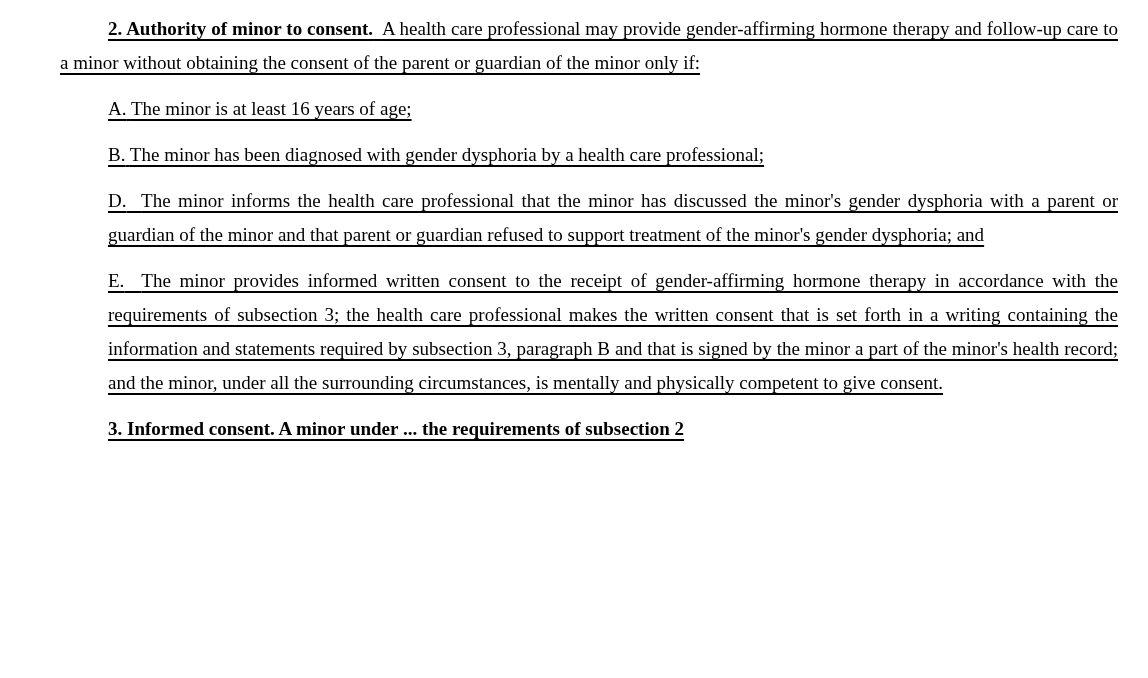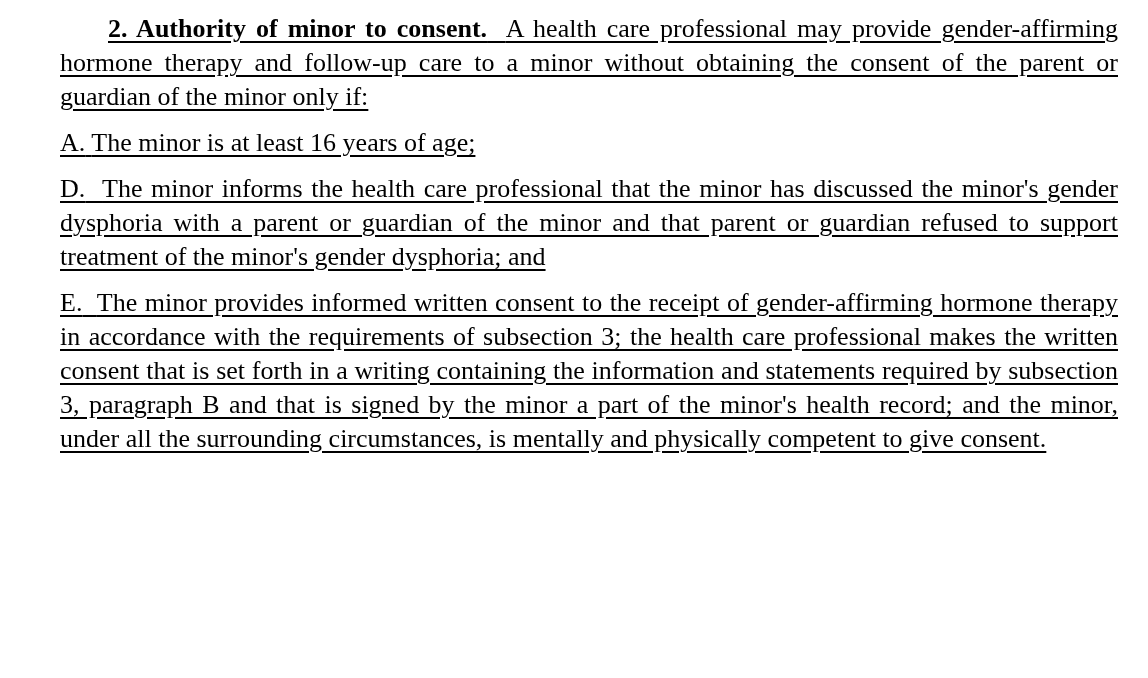--- a/index.html
+++ b/index.html
@@ -3,37 +3,39 @@
 <meta charset="utf-8">
 <style>
   html, body { margin: 0; padding: 0; background: #ffffff; }
   body {
     width: 1148px; height: 678px; overflow: hidden; position: relative;
     font-family: "Liberation Serif", "DejaVu Serif", serif;
     color: #000;
   }
   .page { position: absolute; left: 60px; top: 12px; width: 1058px; }
   .para {
-    font-size: 26px; line-height: 34px; text-align: justify;
+    font-size: 19px; line-height: 34px; text-align: justify;
     text-decoration: underline; text-underline-offset: 4px; text-decoration-thickness: 1.5px;
     margin: 0;
   }
   .heading-para { text-indent: 48px; }
   .heading-para .bold { font-weight: bold; }
-  .item { margin-top: 12px; }
+  .item { margin-left: 48px; margin-top: 12px; }
   .item.first { margin-top: 12px; }
   .cut { margin-top: 12px; text-indent: 48px; font-weight: bold; }
 </style>
 </head>
 <body>
 
 <div class="page">
   <p class="para heading-para"><span class="bold">2. Authority of minor to consent.</span>&nbsp; <span>A health care professional may provide gender-affirming hormone therapy and follow-up care to a minor without obtaining the consent of the parent or guardian of the minor only if:</span></p>
 
   <p class="para item first"><span>A.</span> <span>The minor is at least 16 years of age;</span></p>
 
+  <p class="para item"><span>B.</span> <span>The minor has been diagnosed with gender dysphoria by a health care professional;</span></p>
 
 
   <p class="para item"><span>D.</span>&nbsp; <span>The minor informs the health care professional that the minor has discussed the minor's gender dysphoria with a parent or guardian of the minor and that parent or guardian refused to support treatment of the minor's gender dysphoria; and</span></p>
 
   <p class="para item"><span>E.</span>&nbsp; <span>The minor provides informed written consent to the receipt of gender-affirming hormone therapy in accordance with the requirements of subsection 3; the health care professional makes the written consent that is set forth in a writing containing the information and statements required by subsection 3, paragraph B and that is signed by the minor a part of the minor's health record; and the minor, under all the surrounding circumstances, is mentally and physically competent to give consent.</span></p>
 
+  <p class="para cut">3. Informed consent. A minor under ... the requirements of subsection 2</p>
 </div>
 
 </body></html>

